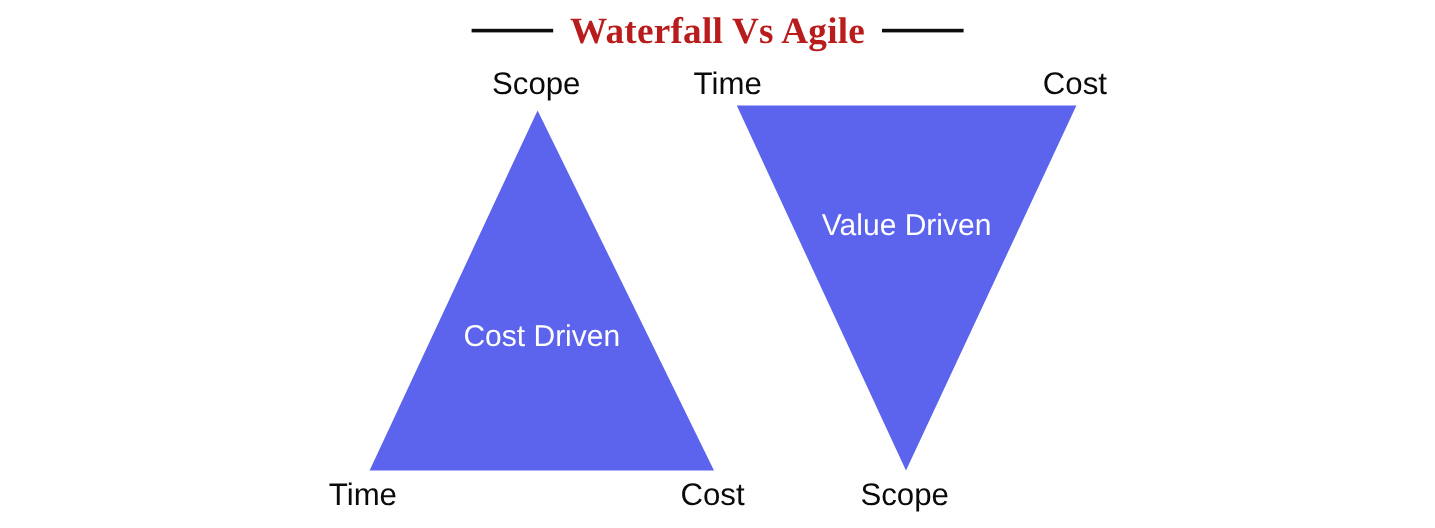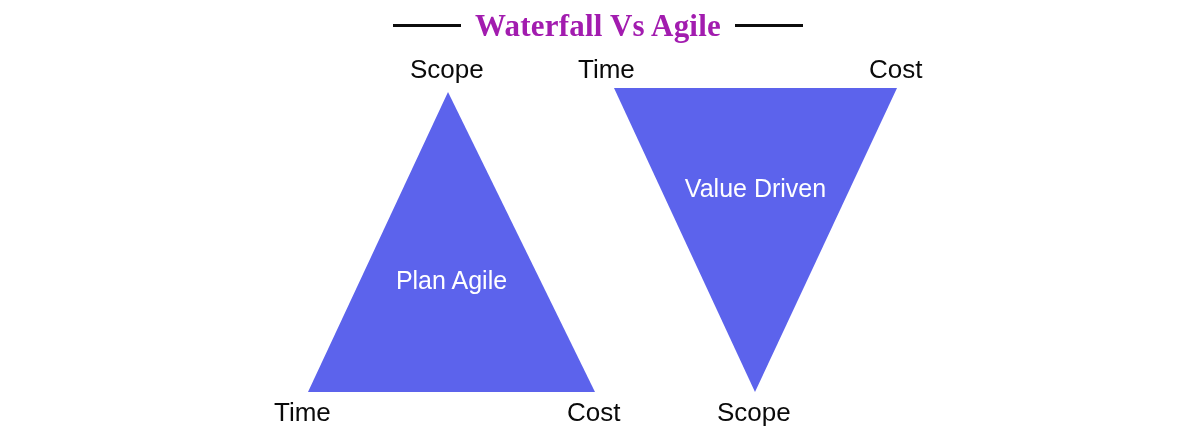--- a/index.html
+++ b/index.html
@@ -35,21 +35,21 @@
   .title-rule {
     display: block;
     width: 68px;
     height: 3px;
     background: #0d0d0d;
   }
   .title-text {
     font-family: "Liberation Serif", "DejaVu Serif", serif;
     font-size: 31px;
     font-weight: 700;
-    color: #a21caf;
+    color: #b91c1c;
     letter-spacing: 0.2px;
     white-space: nowrap;
     line-height: 1;
   }
 
   
   .diagram {
     position: absolute;
     left: 0;
     top: 0;
@@ -116,21 +116,21 @@
     <span class="title-rule" style="background: rgb(13, 13, 13);"></span>
   </div>
 
   <div class="diagram">
 
     <svg class="shape-svg" viewBox="0 0 1196 440" xmlns="http://www.w3.org/2000/svg">
       <polygon points="448,92 308,392 595,392" fill="#5c63ec"></polygon>
       <polygon points="614,88 897,88 755,392" fill="#5c63ec"></polygon>
     </svg>
 
-    <div class="shape-caption caption-plan-driven" style="color: rgb(255, 255, 255);">Plan Agile</div>
+    <div class="shape-caption caption-plan-driven" style="color: rgb(255, 255, 255);">Cost Driven</div>
     <div class="shape-caption caption-value-driven" style="color: rgb(255, 255, 255);">Value Driven</div>
 
     <div class="vertex-label lbl-left-top" style="color: rgb(10, 10, 10);">Scope</div>
     <div class="vertex-label lbl-left-bl" style="color: rgb(10, 10, 10);">Time</div>
     <div class="vertex-label lbl-left-br" style="color: rgb(10, 10, 10);">Cost</div>
 
     <div class="vertex-label lbl-right-tl" style="color: rgb(10, 10, 10);">Time</div>
     <div class="vertex-label lbl-right-tr" style="color: rgb(10, 10, 10);">Cost</div>
     <div class="vertex-label lbl-right-bot" style="color: rgb(10, 10, 10);">Scope</div>
 

